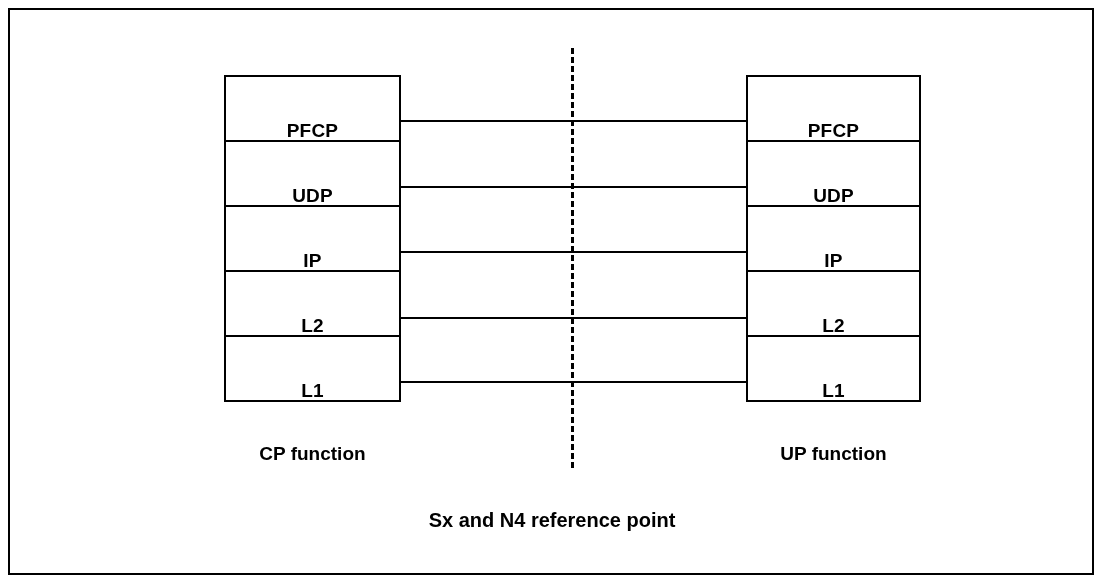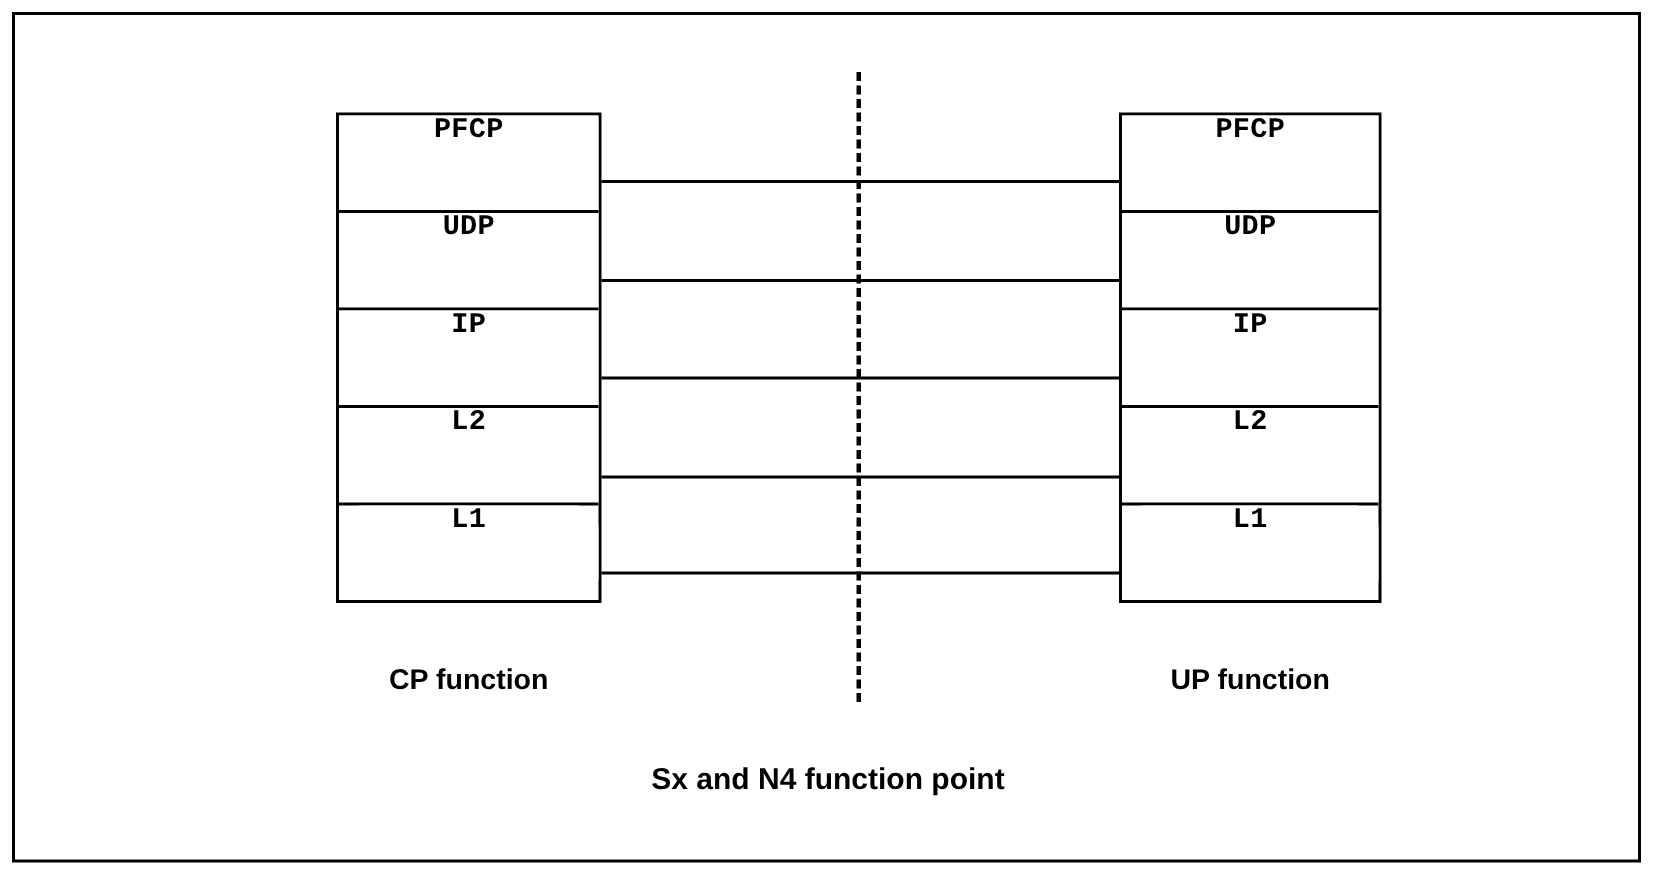--- a/index.html
+++ b/index.html
@@ -55,24 +55,23 @@
     top: 75px;
     width: 175px;
     height: 327px;
   }
 
   .layer-cell {
     flex: 1 1 0;
     box-sizing: border-box;
     border-bottom: 2px solid #000000;
     display: flex;
-    align-items: flex-start;
+    align-items: flex-end;
     justify-content: center;
     background: #ffffff;
-    font-family: Liberation Mono, monospace;
   }
   .layer-cell:last-child {
     border-bottom: none;
     border-radius: 15px;
   }
   .layer-label {
     font-size: 19px;
     font-weight: bold;
     color: #000000;
     letter-spacing: 0.2px;
@@ -175,15 +174,15 @@
     <div class="layer-cell">
       <span class="layer-label">L2</span>
     </div>
     <div class="layer-cell">
       <span class="layer-label">L1</span>
     </div>
   </div>
 
   <div class="caption" id="caption-up">UP function</div>
   <div class="caption" id="caption-cp">CP function</div>
-  <div class="caption" id="caption-reference">Sx and N4 function point</div>
+  <div class="caption" id="caption-reference">Sx and N4 reference point</div>
 
 </div>
 
 </body></html>

